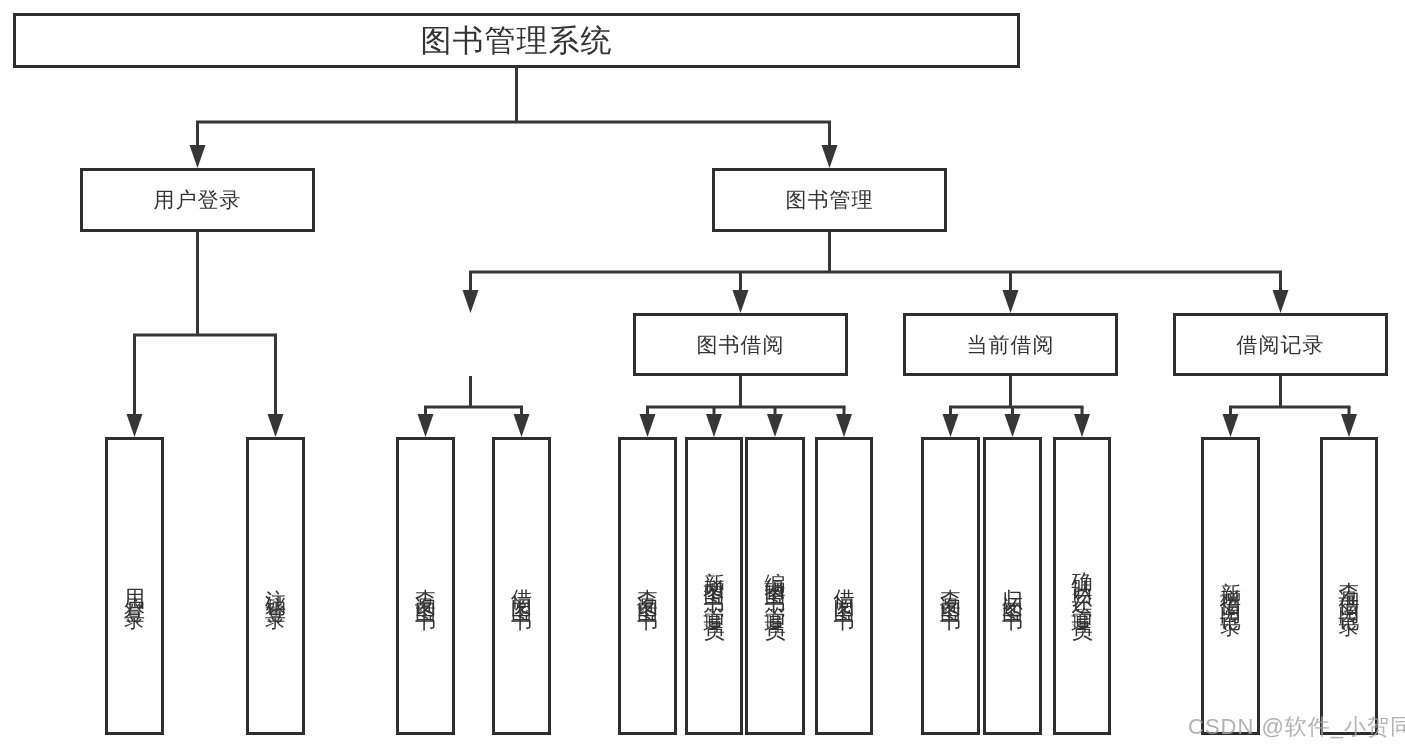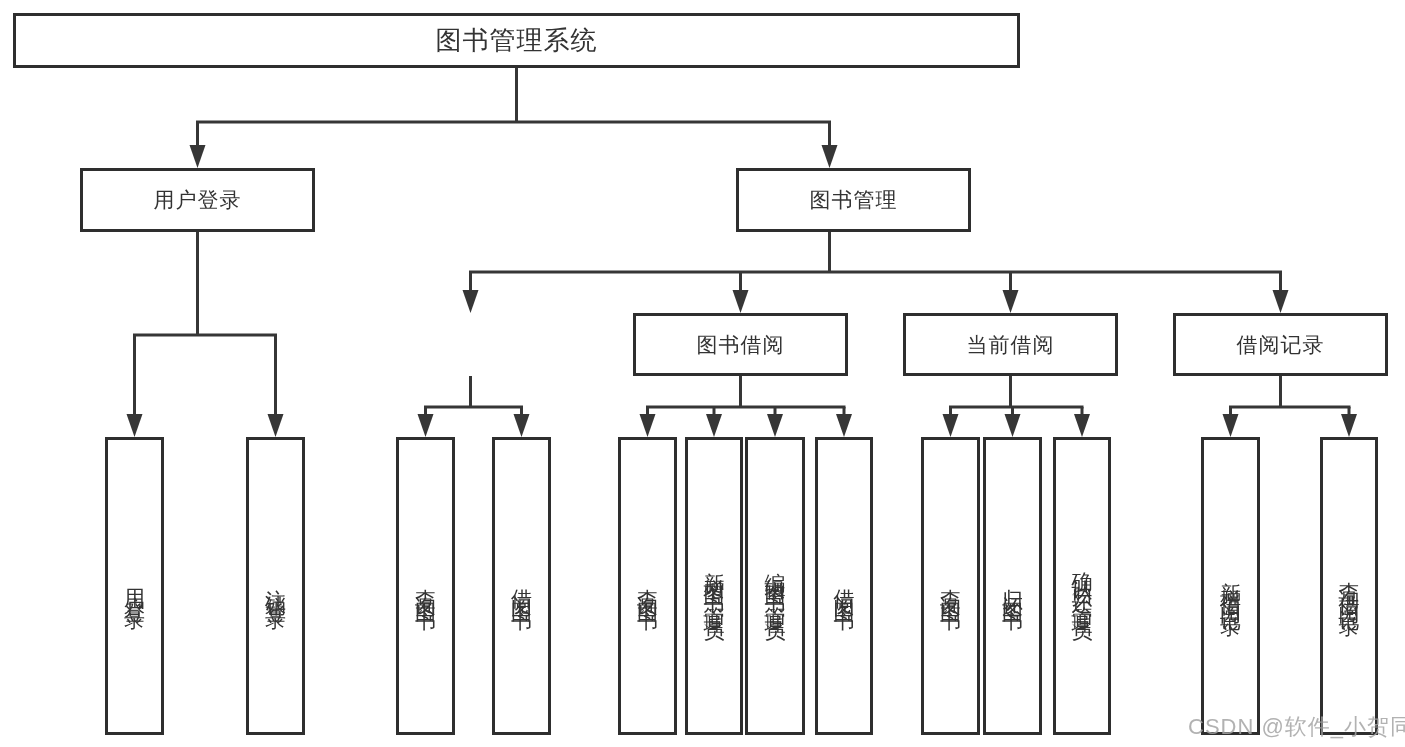--- a/index.html
+++ b/index.html
@@ -18,21 +18,21 @@
     background:#ffffff;
     border:3px solid #2e2e2e;
     color:#333333;
     display:flex;
     align-items:center;
     justify-content:center;
     z-index:1;
     letter-spacing:1px;
   }
   .h-node{font-size:21px;}
-  .root-node{font-size:26px;}
+  .root-node{font-size:31px;}
   .leaf-node{
     font-size:21px;
   }
   .leaf-node .vtext{
     writing-mode:vertical-rl;
     text-orientation:mixed;
     letter-spacing:7px;
     white-space:nowrap;
   }
   .watermark{
@@ -100,21 +100,21 @@
       <line x1="1229" y1="407" x2="1350.5" y2="407" stroke="#363636" stroke-width="3"></line>
       <line x1="1230.5" y1="407" x2="1230.5" y2="419" stroke="#363636" stroke-width="3"></line>
       <polygon points="1222.5,414 1238.5,414 1230.5,437" fill="#363636"></polygon>
       <line x1="1349" y1="407" x2="1349" y2="419" stroke="#363636" stroke-width="3"></line>
       <polygon points="1341,414 1357,414 1349,437" fill="#363636"></polygon>
     </svg>
 
   <div class="node root-node" id="n-root" style="left:13px;top:13px;width:1007px;height:55px;">图书管理系统</div>
 
   <div class="node h-node" id="n-l2-0" style="left:80px;top:168px;width:235px;height:64px;">用户登录</div>
-  <div class="node h-node" id="n-l2-1" style="left:712px;top:168px;width:235px;height:64px;margin-left:24px;">图书管理</div>
+  <div class="node h-node" id="n-l2-1" style="left:712px;top:168px;width:235px;height:64px;">图书管理</div>
 
   <div class="node h-node" id="n-l3-1" style="left:633px;top:313px;width:215px;height:63px;">图书借阅</div>
   <div class="node h-node" id="n-l3-2" style="left:903px;top:313px;width:215px;height:63px;">当前借阅</div>
   <div class="node h-node" id="n-l3-3" style="left:1173px;top:313px;width:215px;height:63px;">借阅记录</div>
 
   <div class="node leaf-node" id="n-leaf-0" style="left:105px;top:437px;width:59px;height:298px;">
     <span class="vtext">用户登录</span>
   </div>
   <div class="node leaf-node" id="n-leaf-1" style="left:246px;top:437px;width:59px;height:298px;">
     <span class="vtext">注销登录</span>

